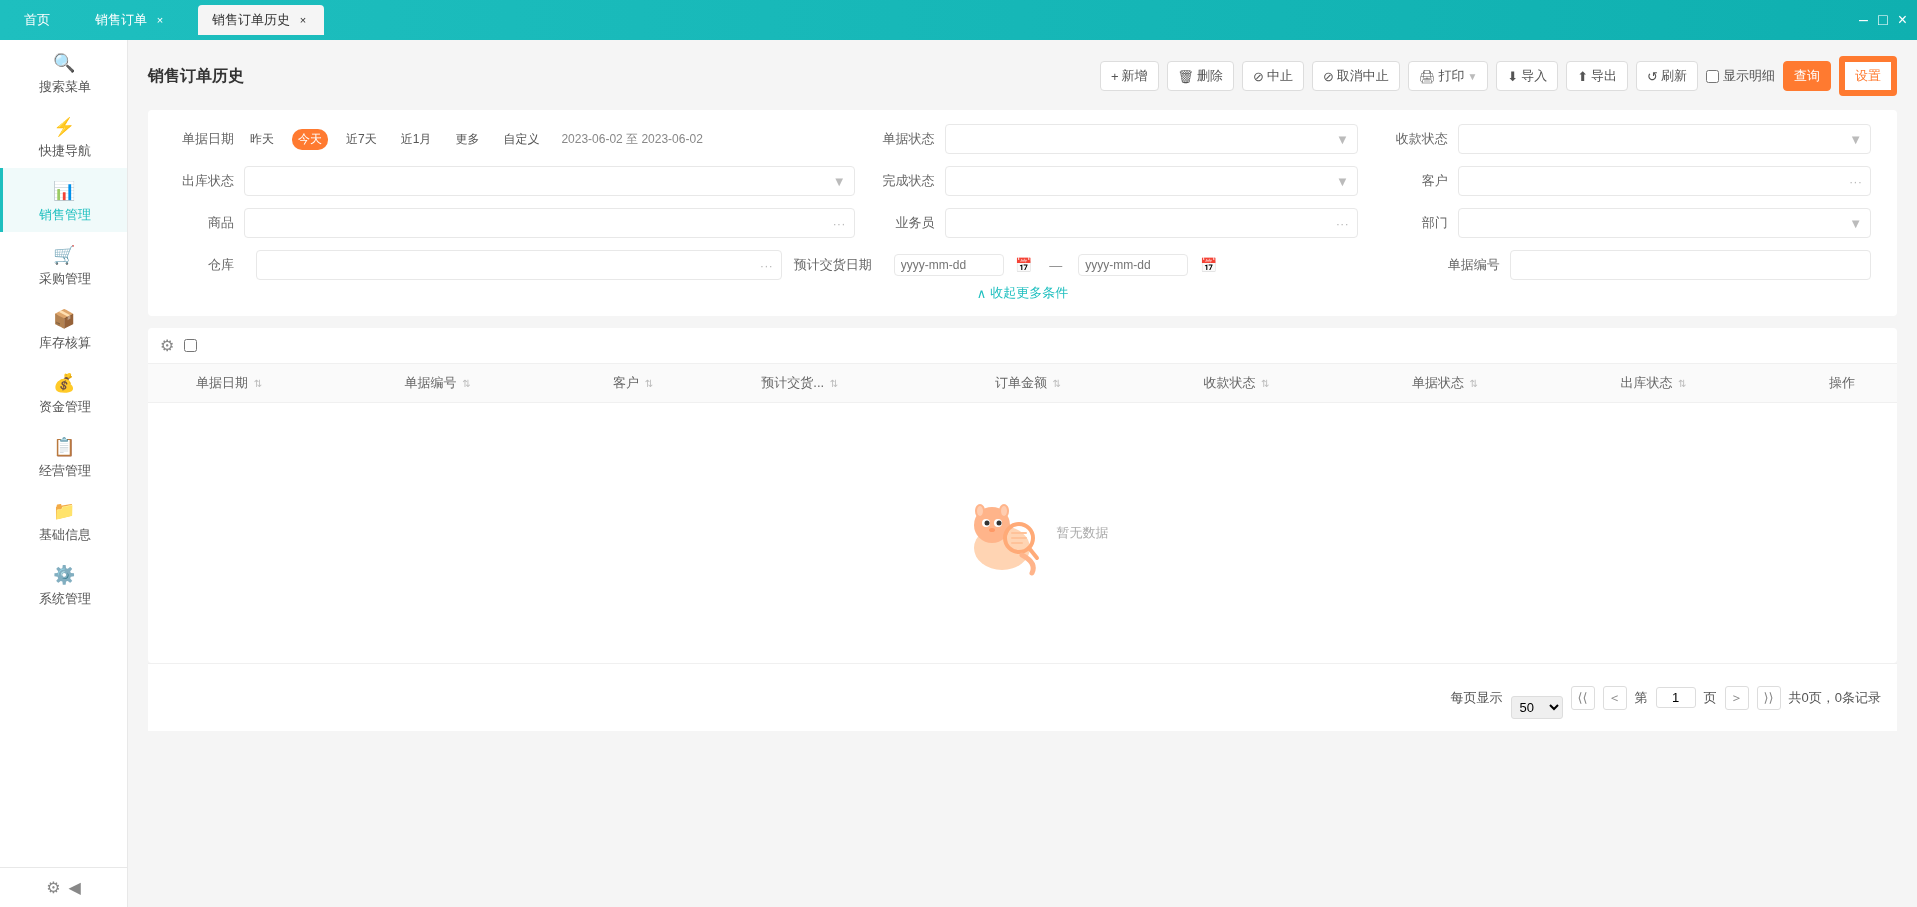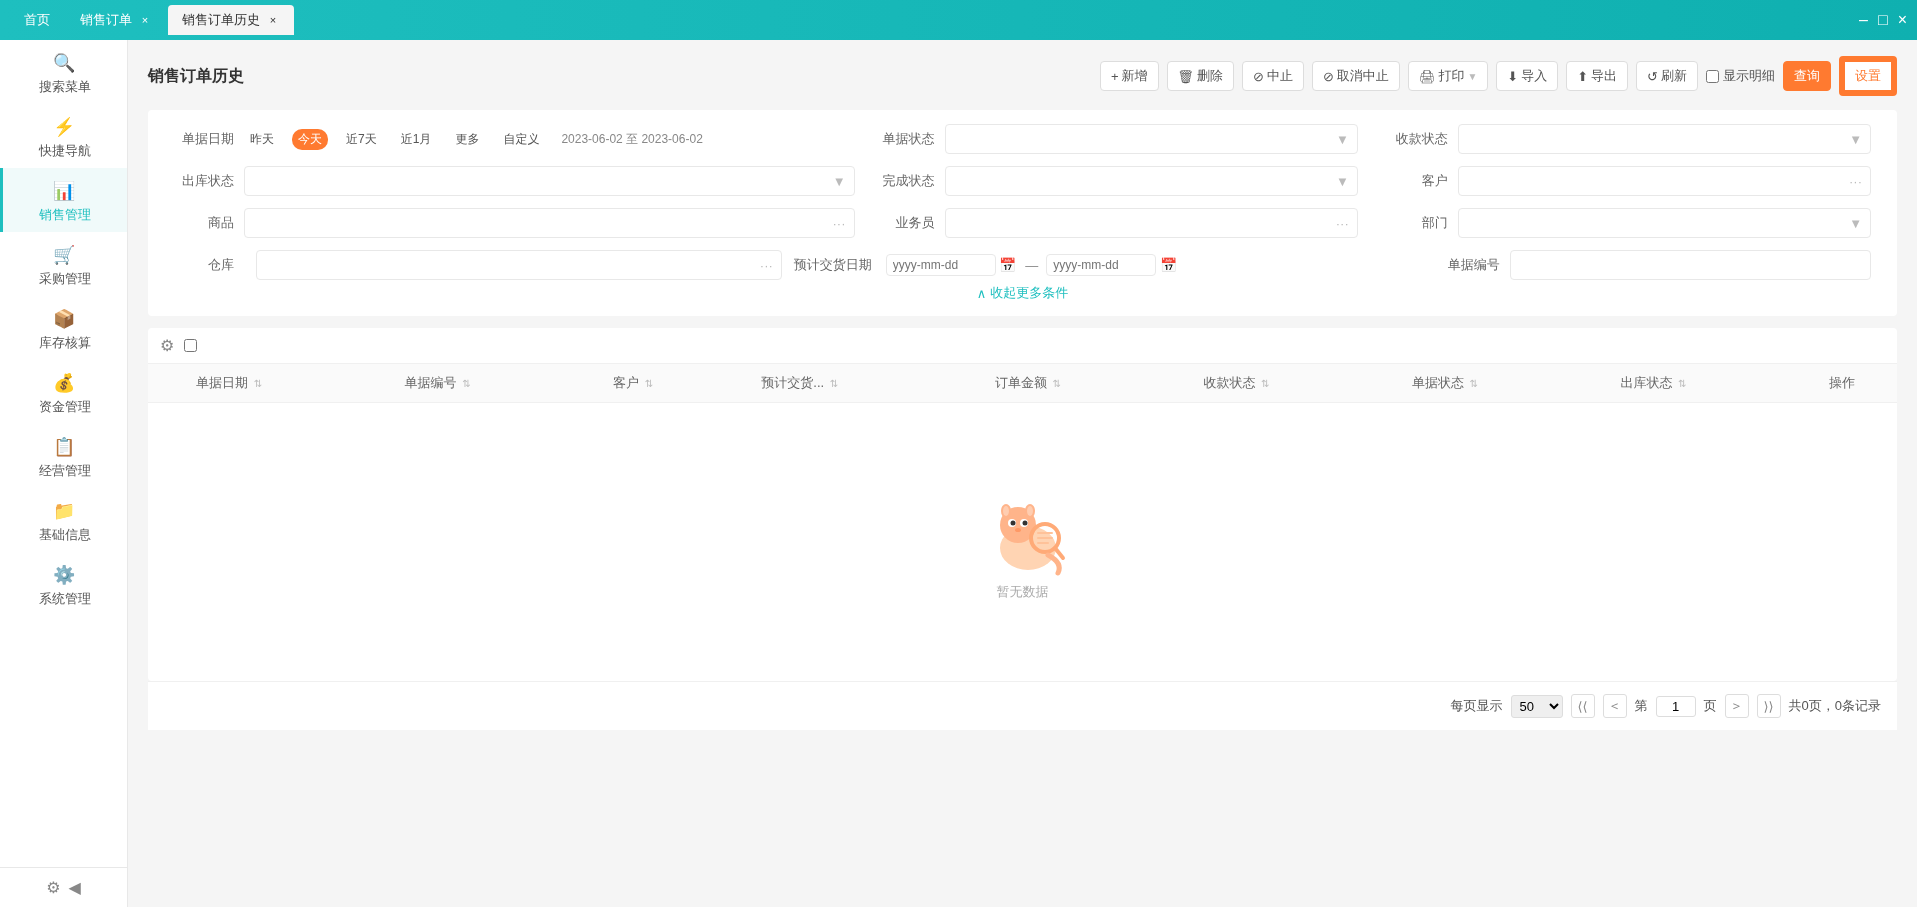--- a/index.html
+++ b/index.html
@@ -5,21 +5,21 @@
     * { box-sizing: border-box; margin: 0; padding: 0; font-family: 'Microsoft YaHei', SimSun, sans-serif; font-size: 13px; }
     body { display: flex; flex-direction: column; height: 907px; width: 1917px; overflow: hidden; background: #f5f5f5; }
 
     
     .top-bar {
       height: 40px;
       background: linear-gradient(90deg, #1ebfbf 0%, #0fb0b0 100%);
       display: flex;
       align-items: center;
       padding: 0 10px;
-      gap: 0;
+      gap: 15px;
       flex-shrink: 0;
     }
     .tab-item {
       height: 30px;
       padding: 0 14px;
       border-radius: 4px 4px 0 0;
       display: flex;
       align-items: center;
       gap: 6px;
       color: #fff;
@@ -246,21 +246,21 @@
       border-bottom: 1px solid #f5f5f5;
       color: #333;
       font-size: 13px;
     }
     .checkbox-col { width: 36px; }
     .op-col { width: 80px; }
 
     
     .empty-state {
       display: flex;
-      flex-direction: column;
+      flex-direction: row;
       align-items: center;
       justify-content: center;
       padding: 80px 0;
     }
     .empty-text { color: #aaa; font-size: 13px; }
 
     
     .pagination-bar {
       display: flex;
       align-items: center;
@@ -270,20 +270,21 @@
       border-top: 1px solid #f0f0f0;
       gap: 8px;
       font-size: 13px;
       color: #555;
     }
     .pagination-bar select {
       border: 1px solid #ddd;
       border-radius: 3px;
       padding: 2px 4px;
       font-size: 13px;
+      margin-top: 20px;
     }
     .page-btn {
       width: 24px; height: 24px;
       display: flex; align-items: center; justify-content: center;
       border: 1px solid #ddd;
       border-radius: 3px;
       cursor: pointer;
       color: #888;
       background: #fff;
     }
@@ -496,21 +497,21 @@
       </div>
 
       <div class="filter-row" style="margin-bottom:4px;">
         <div style="display:flex;align-items:center;flex:1.4;gap:12px;">
           <span class="filter-label">仓库</span>
           <div class="filter-control" style="flex:1;">
             <span style="flex:1;color:#bbb;"></span>
             <span class="filter-dots">···</span>
           </div>
         </div>
-        <div style="display:flex;align-items:center;flex:1.4;padding:0 10px;gap:4px;">
+        <div style="display:flex;align-items:center;flex:1.4;padding:0 10px;gap:12px;">
           <span class="filter-label" style="width:90px;">预计交货日期</span>
           <input class="date-input" type="text" placeholder="yyyy-mm-dd" style="">
           <span class="calendar-icon">📅</span>
           <span class="dash">—</span>
           <input class="date-input" type="text" placeholder="yyyy-mm-dd" style="">
           <span class="calendar-icon">📅</span>
         </div>
         <div style="display:flex;align-items:center;flex:1;padding:0 10px;">
           <span class="filter-label">单据编号</span>
           <div class="filter-control" style="flex:1;">

